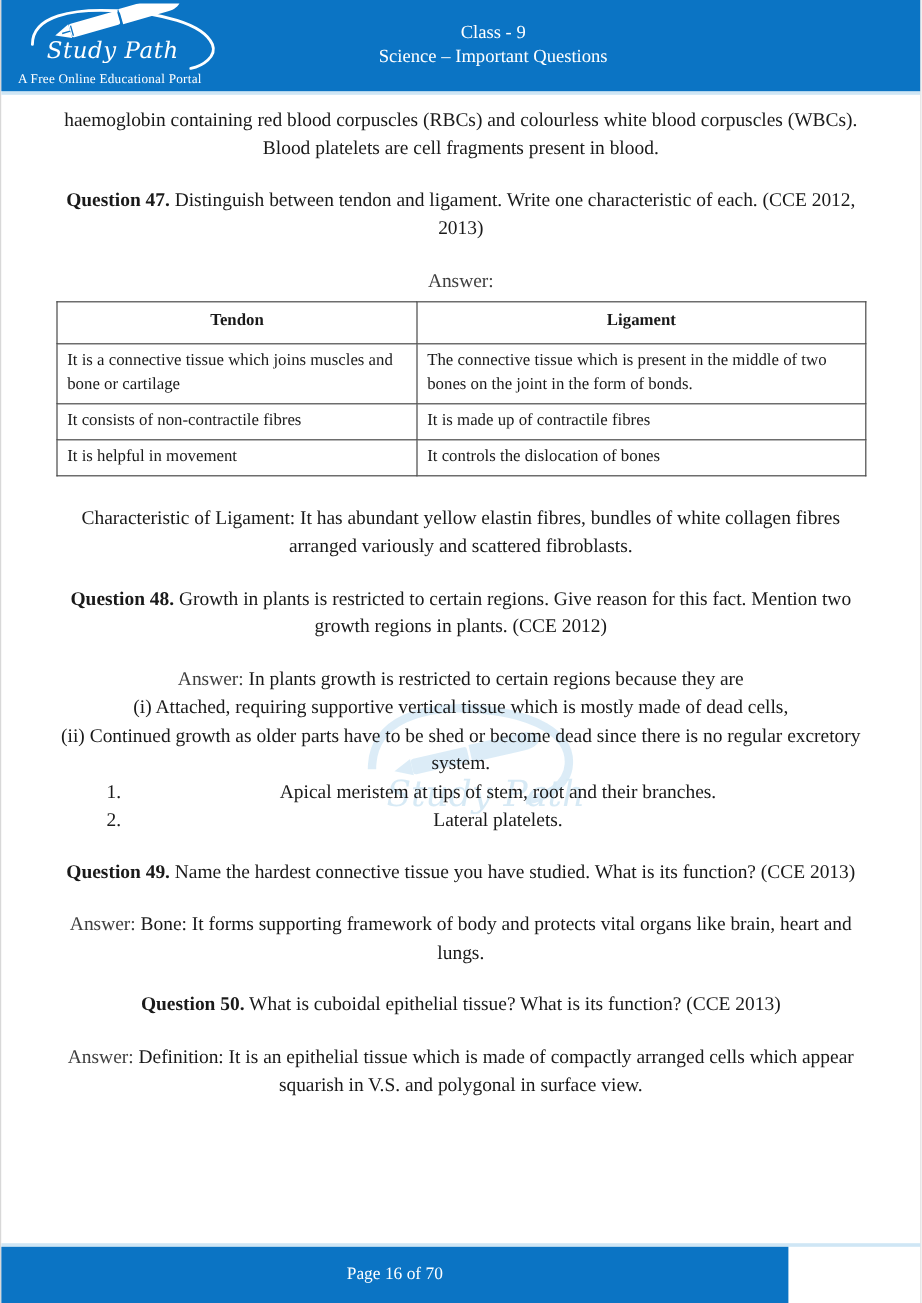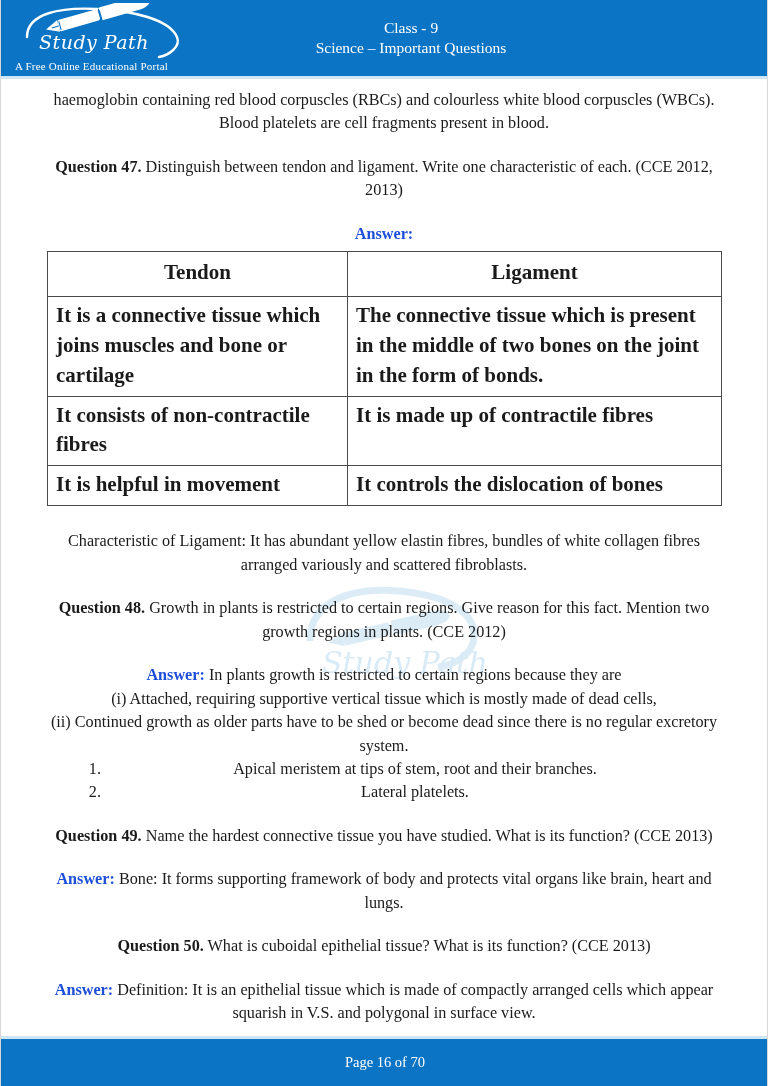--- a/index.html
+++ b/index.html
@@ -100,38 +100,38 @@
     text-align: center;
   }
   .gap-md { height: 20px; }
   .gap-lg { height: 24px; }
 
   .qlabel {
     font-weight: bold;
     font-family: "Liberation Serif", "DejaVu Serif", serif;
   }
   .answer-label {
-    color: #1d4ed8;
-    font-weight: bold;
+    color: #404040;
+    font-weight: normal;
   }
 
   
   table.cmp {
     border-collapse: collapse;
     width: 674px;
     margin: 5px 0 0 0;
     table-layout: fixed;
-    font-size: 21px;
+    font-size: 14px;
   }
   table.cmp td, table.cmp th {
     border: 1px solid #4a4a4a;
     padding: 4px 8px 5px 8px;
     vertical-align: top;
     line-height: 1.42;
-    font-weight: bold;
+    font-weight: normal;
   }
   table.cmp th {
     text-align: center;
     font-weight: bold;
     padding-top: 6px;
     padding-bottom: 8px;
   }
   table.cmp col.c1 { width: 300px; }
   table.cmp col.c2 { width: 374px; }
   td.indent { padding-left: 12px; }
@@ -169,21 +169,21 @@
     color: #9ecbe8;
     white-space: nowrap;
   }
   .content > *:not(.watermark) { position: relative; z-index: 1; }
 
   
   .footer {
     position: absolute;
     left: 0;
     bottom: 0;
-    width: 768px;
+    width: 656px;
     height: 47px;
     background: #0b74c4;
     color: #ffffff;
     display: flex;
     align-items: center;
     justify-content: center;
     font-size: 14.5px;
     box-sizing: border-box;
   }
   .footer-rule {

